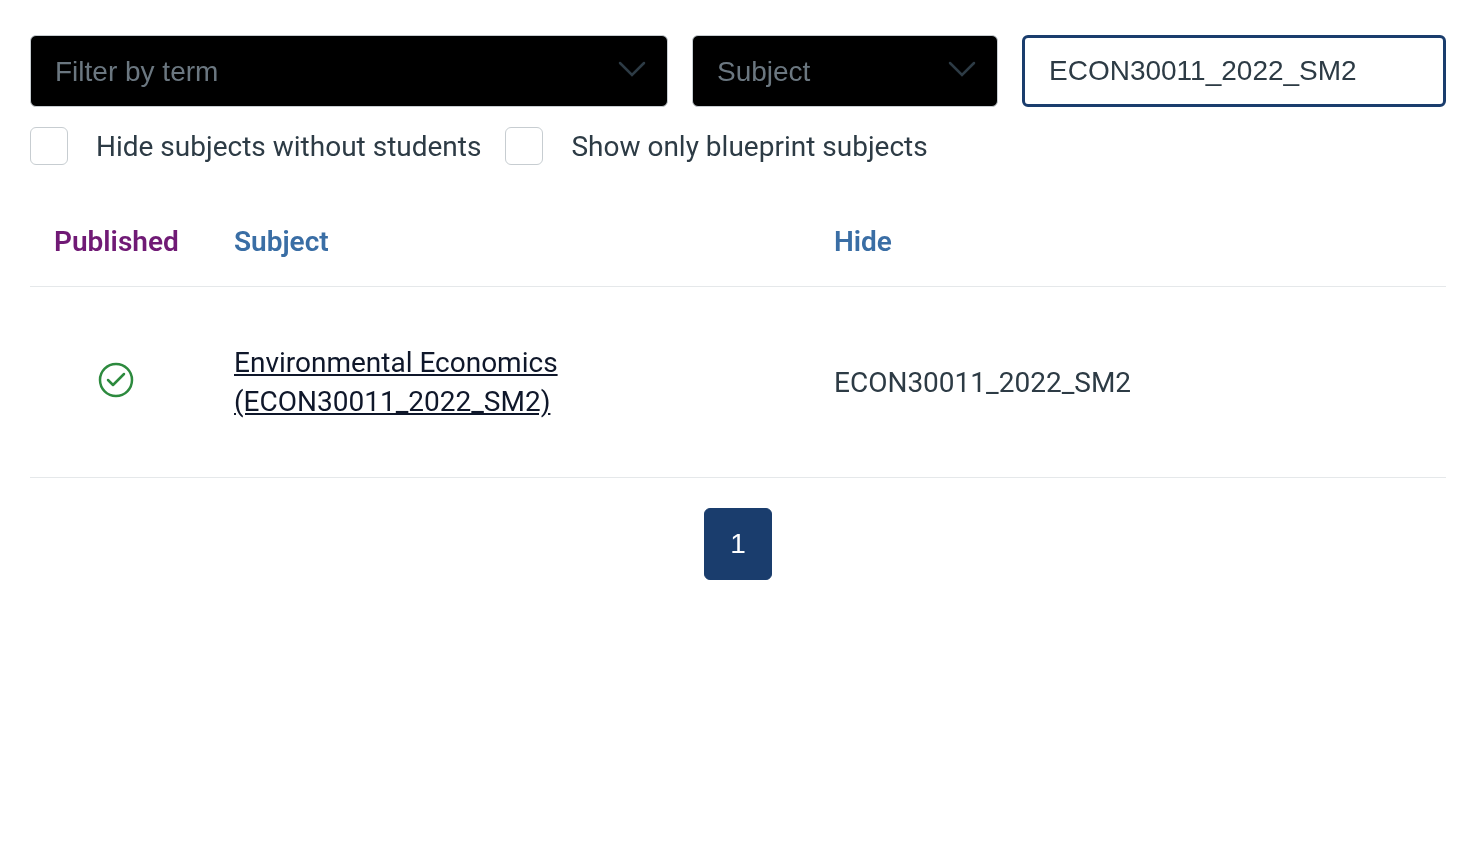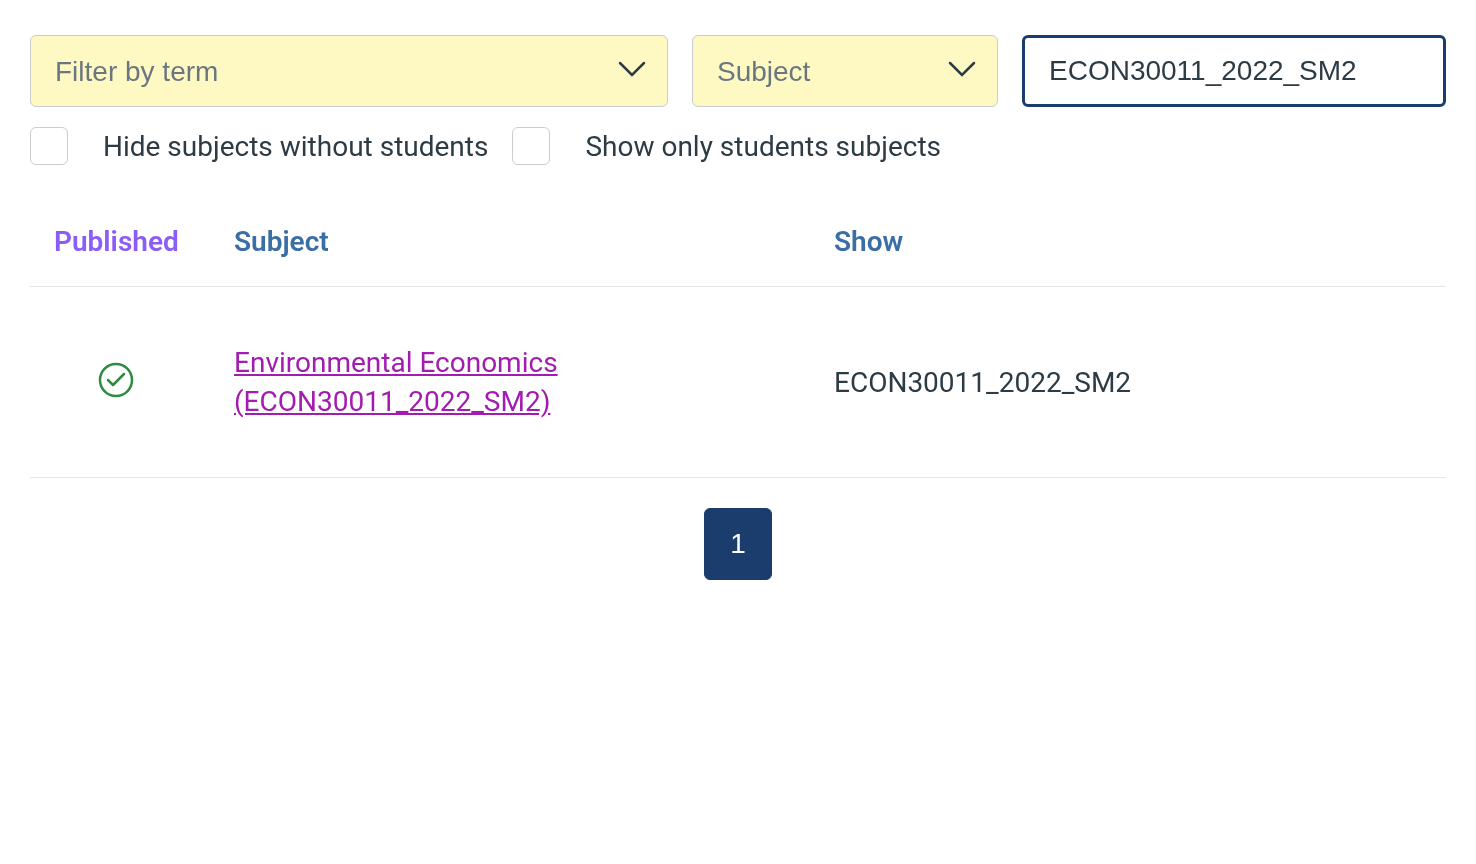--- a/index.html
+++ b/index.html
@@ -23,21 +23,21 @@
       display: inline-block;
     }
     .filter-select {
       appearance: none;
       -webkit-appearance: none;
       border: 1px solid #c7cdd1;
       border-radius: 6px;
       padding: 18px 60px 18px 24px;
       font-size: 28px;
       color: #6b7780;
-      background: #fef9c3;
+      background: #000000;
       cursor: pointer;
       height: 72px;
     }
     .filter-term {
       width: 638px;
     }
     .filter-subject {
       width: 306px;
     }
     .chevron {
@@ -59,21 +59,21 @@
     }
     .checkbox-row {
       display: flex;
       gap: 24px;
       align-items: center;
       margin-bottom: 60px;
     }
     .checkbox-group {
       display: flex;
       align-items: center;
-      gap: 35px;
+      gap: 28px;
     }
     .checkbox {
       width: 38px;
       height: 38px;
       border: 1px solid #c7cdd1;
       border-radius: 6px;
       background: #ffffff;
       cursor: pointer;
     }
     .checkbox-label {
@@ -103,38 +103,38 @@
     }
     .header-cell {
       font-size: 28px;
       font-weight: 600;
     }
     .header-cell.sortable {
       color: #3a6ea5;
       cursor: pointer;
     }
     .header-cell.published {
-      color: #8b5cf6;
+      color: #701a75;
     }
     .sort-icon {
       display: inline-block;
       margin-left: 10px;
       vertical-align: middle;
     }
     .table-row {
       display: flex;
       padding: 56px 24px;
       border-bottom: 1px solid #e5e8ea;
       align-items: center;
     }
     .published-icon {
       margin-left: 44px;
     }
     .subject-link {
-      color: #a21caf;
+      color: #0f172a;
       text-decoration: underline;
       font-size: 28px;
       line-height: 1.4;
       cursor: pointer;
     }
     .cell-text {
       font-size: 28px;
       color: #2d3b45;
       line-height: 1.4;
     }
@@ -184,34 +184,34 @@
   <input type="text" class="search-input" value="ECON30011_2022_SM2" style="">
 </div>
 
 <div class="checkbox-row">
   <div class="checkbox-group">
     <div class="checkbox"></div>
     <label class="checkbox-label">Hide subjects without students</label>
   </div>
   <div class="checkbox-group">
     <div class="checkbox"></div>
-    <label class="checkbox-label">Show only students subjects</label>
+    <label class="checkbox-label">Show only blueprint subjects</label>
   </div>
 </div>
 
 <div class="table">
   <div class="table-header">
     <div class="col-published">
       <span class="header-cell published">Published</span>
     </div>
     <div class="col-subject">
       <span class="header-cell sortable">Subject</span>
     </div>
     <div class="col-term">
-      <span class="header-cell sortable">Show</span>
+      <span class="header-cell sortable">Hide</span>
     </div>
   </div>
 
   <div class="table-row">
     <div class="col-published">
       <span class="published-icon">
         <svg width="36" height="36" viewBox="0 0 36 36">
           <circle cx="18" cy="18" r="16" stroke="#2d8a3e" stroke-width="2.5" fill="none"></circle>
           <path d="M10 18 L15 23 L26 12" stroke="#2d8a3e" stroke-width="2.5" fill="none" stroke-linecap="round" stroke-linejoin="round"></path>
         </svg>

